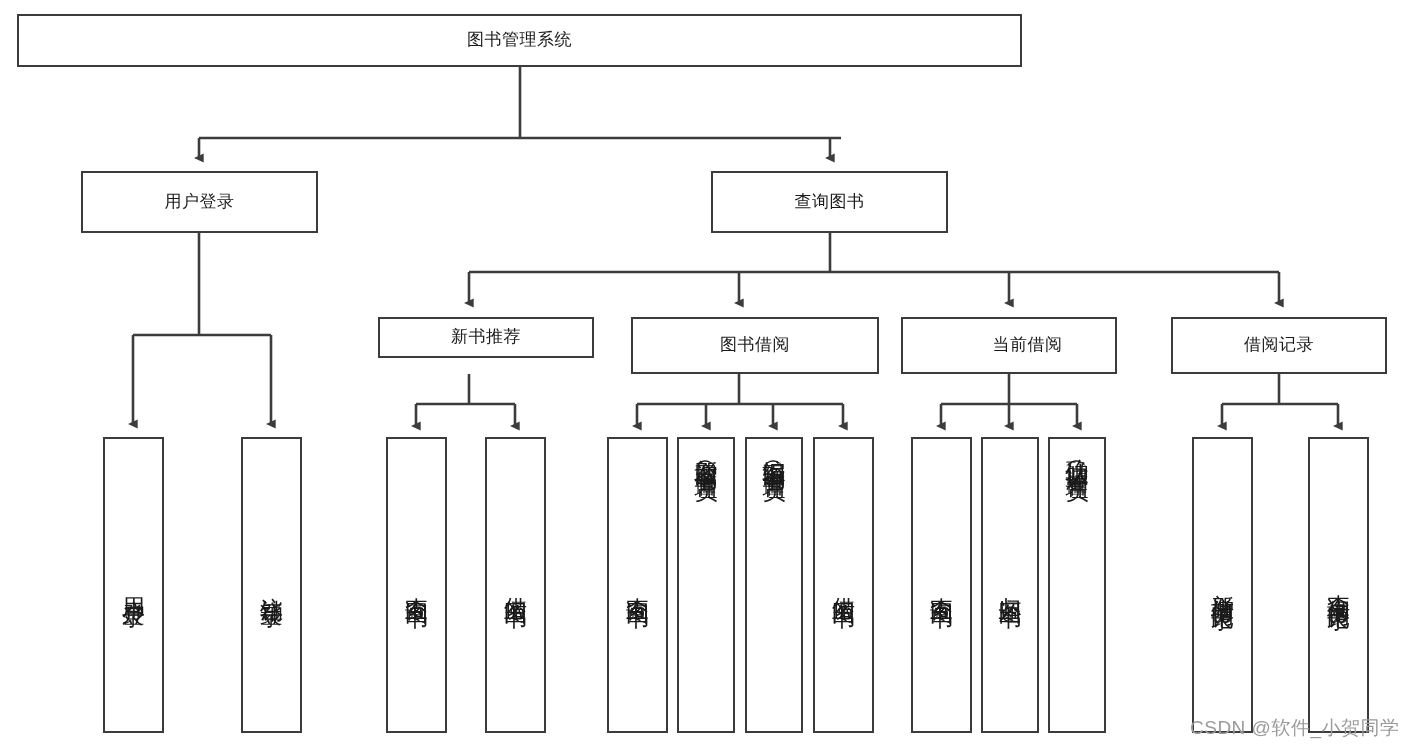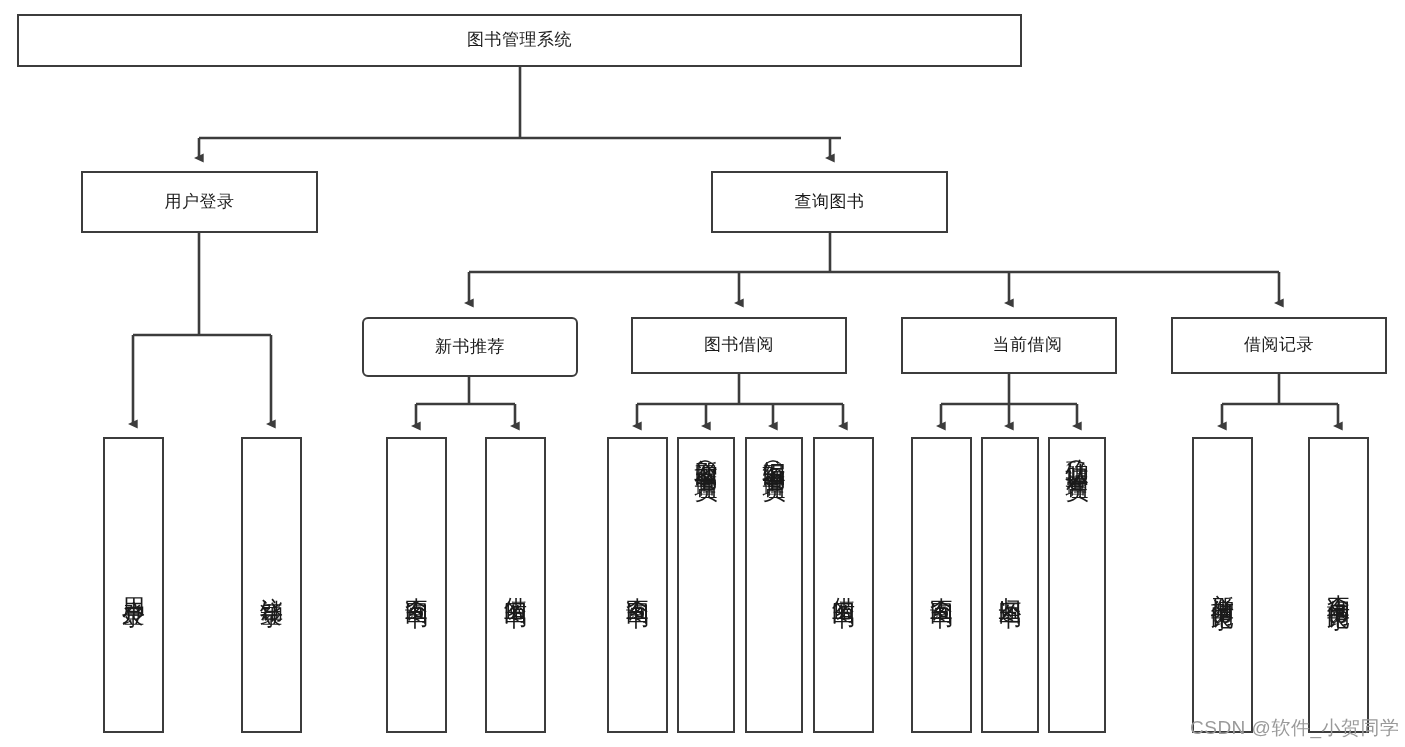--- a/index.html
+++ b/index.html
@@ -120,22 +120,22 @@
       <path d="M1222,404 L1222,426" marker-end="url(#arrow)"></path>
       <path d="M1338,404 L1338,426" marker-end="url(#arrow)"></path>
     </g>
   </svg>
 
   <div class="node horiz" style="left:17px; top:14px; width:1005px; height:53px;">图书管理系统</div>
 
   <div class="node horiz" style="left:81px; top:171px; width:237px; height:62px;">用户登录</div>
   <div class="node horiz" style="left:711px; top:171px; width:237px; height:62px;">查询图书</div>
 
-  <div class="node horiz" style="left:362px; top:317px; width:216px; height:60px;border-radius:6px;">新书推荐</div>
-  <div class="node horiz" style="left:631px; top:317px; width:216px; height:57px;">图书借阅</div>
+  <div class="node horiz" style="left:378px; top:317px; width:216px; height:41px;">新书推荐</div>
+  <div class="node horiz" style="left:631px; top:317px; width:248px; height:57px;">图书借阅</div>
   <div class="node horiz" style="left:901px; top:317px; width:216px; height:57px;padding-left:37px;">当前借阅</div>
   <div class="node horiz" style="left:1171px; top:317px; width:216px; height:57px;font-family:Liberation Serif, serif;">借阅记录</div>
 
   <div class="node vert centered" style="left:103px; top:437px; width:61px; height:296px;">
     <span class="vlabel">用户登录</span>
   </div>
   <div class="node vert centered" style="left:241px; top:437px; width:61px; height:296px;">
     <span class="vlabel">注销登录</span>
   </div>
 

